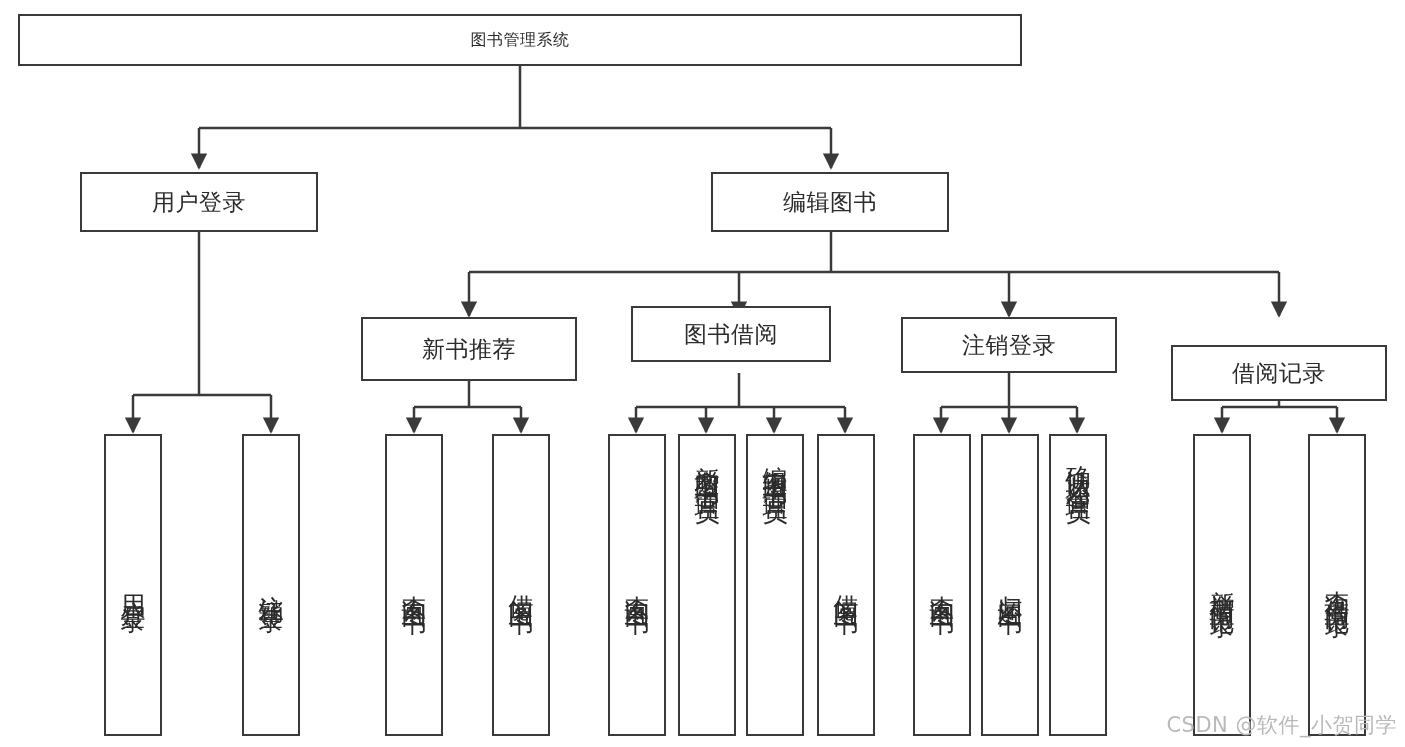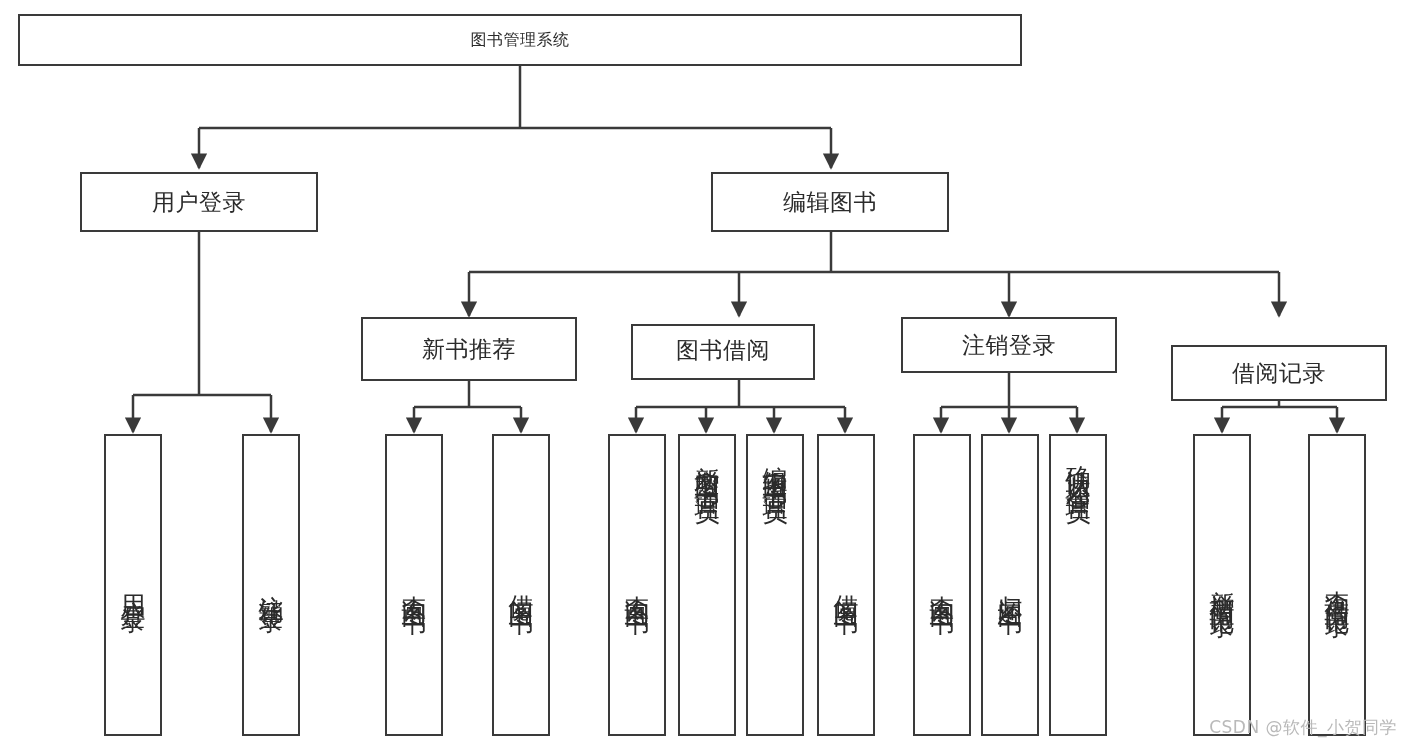--- a/index.html
+++ b/index.html
@@ -66,21 +66,21 @@
   }
   
   .node.vert.centered {
     align-items: center;
     padding-top: 0;
   }
   #watermark {
     position: absolute;
     right: 8px;
     bottom: 8px;
-    font-size: 17px;
+    font-size: 21px;
     color: #b9b9b9;
     letter-spacing: 0.5px;
     white-space: nowrap;
     user-select: none;
     text-align: right;
   }
 </style>
 </head>
 <body>
 
@@ -145,21 +145,21 @@
   </div>
 
   <div class="node horiz" style="left:711px; top:172px; width:238px; height:60px;">
     <span class="node-label">编辑图书</span>
   </div>
 
   <div class="node horiz" style="left:361px; top:317px; width:216px; height:64px;align-items:center;">
     <span class="node-label">新书推荐</span>
   </div>
 
-  <div class="node horiz" style="left:631px; top:324px; width:184px; height:56px;font-family:Liberation Mono, monospace;">
+  <div class="node horiz" style="left:631px; top:306px; width:200px; height:56px;">
     <span class="node-label">图书借阅</span>
   </div>
 
   <div class="node horiz" style="left:901px; top:317px; width:216px; height:56px;">
     <span class="node-label">注销登录</span>
   </div>
 
   <div class="node horiz" style="left:1171px; top:317px; width:216px; height:56px;margin-top:28px;">
     <span class="node-label">借阅记录</span>
   </div>

